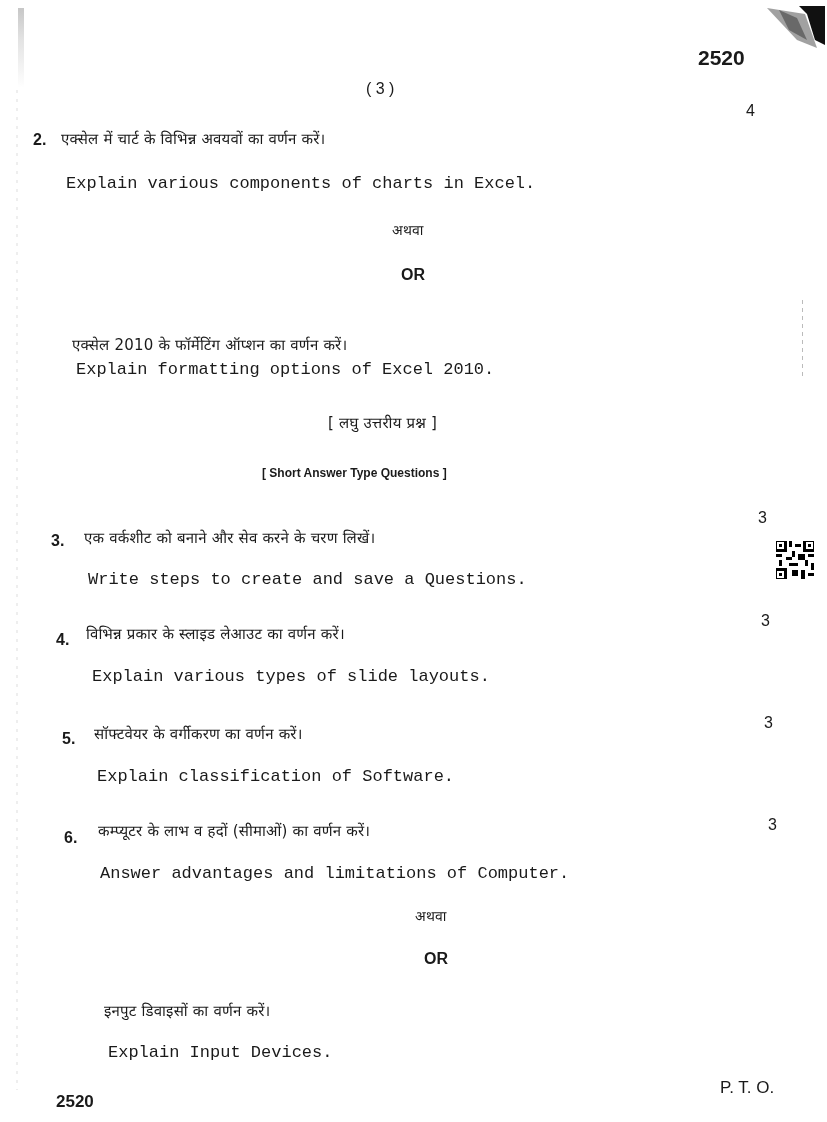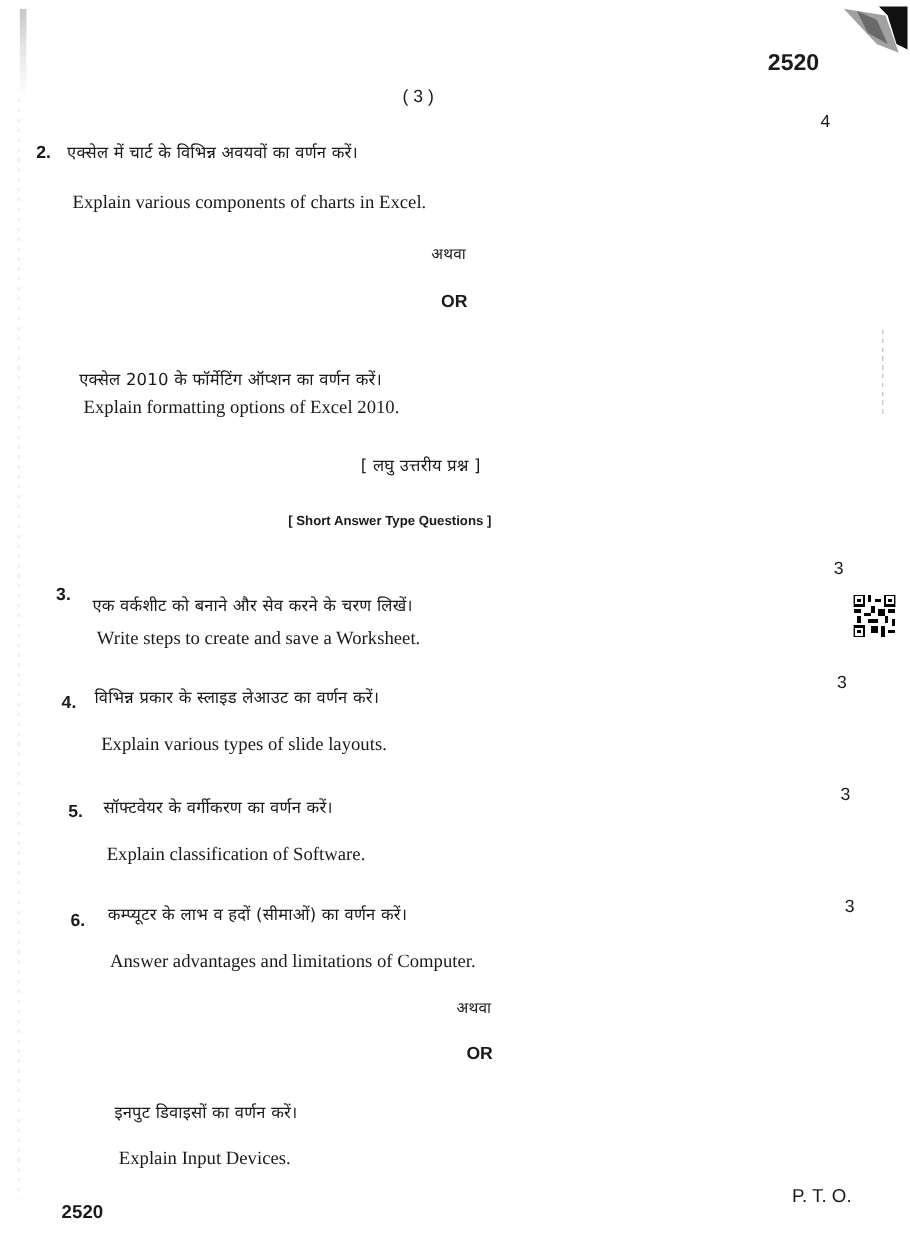--- a/index.html
+++ b/index.html
@@ -3,21 +3,21 @@
 <meta charset="utf-8">
 <style>
   html, body { margin: 0; padding: 0; }
   body {
     width: 827px; height: 1122px; position: relative; overflow: hidden;
     background: #ffffff; color: #1a1a1a;
     font-family: "Liberation Serif", "DejaVu Serif", serif;
   }
   .abs { position: absolute; white-space: nowrap; }
   .hi { font-family: "DejaVu Sans", sans-serif; font-size: 15px; letter-spacing: 0.2px; text-align: right; }
-  .en { font-family: Liberation Serif, serif; font-size: 17px; }
+  .en { font-family: Liberation Mono, monospace; font-size: 17px; }
   .sans-b { font-family: "Liberation Sans", sans-serif; font-weight: bold; }
   .qnum { font-family: "Liberation Sans", sans-serif; font-weight: bold; font-size: 16px; }
   .marks { font-family: "Liberation Sans", sans-serif; font-size: 16px; }
   .scan-left {
     position: absolute; left: 18px; top: 8px; width: 6px; height: 80px;
     background: linear-gradient(180deg, #999 0%, #ccc 40%, rgba(255,255,255,0) 100%);
     opacity: 0.55;
   }
   .scan-left2 {
     position: absolute; left: 16px; top: 90px; width: 2px; height: 1000px;
@@ -57,22 +57,22 @@
 <div class="abs hi" style="left:392px; top:220px; font-size:14px;">अथवा</div>
 <div class="abs sans-b" style="left:401px; top:266px; font-size:16px;">OR</div>
 <div class="abs hi" style="left:72px; top:314px;margin-top:20px;">एक्सेल 2010 के फॉर्मेटिंग ऑप्शन का वर्णन करें।</div>
 <div class="abs en" style="left:76px; top:360px;">Explain formatting options of Excel 2010.</div>
 
 <div class="abs hi" style="left:328px; top:412px; font-size:15px;">[ लघु उत्तरीय प्रश्न ]</div>
 <div class="abs" style="left:262px; top:466px; font-family:'Liberation Sans',sans-serif; font-size:12px; font-weight:bold;">[ Short Answer Type Questions ]</div>
 
 <div class="abs marks" style="left:758px; top:509px;">3</div>
 <div class="abs qnum" style="left:51px; top:532px;">3.</div>
-<div class="abs hi" style="left:84px; top:527px;margin-top:12px;">एक वर्कशीट को बनाने और सेव करने के चरण लिखें।</div>
-<div class="abs en" style="left:88px; top:570px;">Write steps to create and save a Worksheet.</div>
+<div class="abs hi" style="left:84px; top:527px;">एक वर्कशीट को बनाने और सेव करने के चरण लिखें।</div>
+<div class="abs en" style="left:88px; top:570px;">Write steps to create and save a Questions.</div>
 <svg class="qr" viewBox="0 0 12 12" shape-rendering="crispEdges">
   <rect x="0" y="0" width="3" height="3" fill="none" stroke="#000" stroke-width="0.8"></rect>
   <rect x="1" y="1" width="1" height="1" fill="#000"></rect>
   <rect x="9" y="0" width="3" height="3" fill="none" stroke="#000" stroke-width="0.8"></rect>
   <rect x="10" y="1" width="1" height="1" fill="#000"></rect>
   <rect x="0" y="9" width="3" height="3" fill="none" stroke="#000" stroke-width="0.8"></rect>
   <rect x="1" y="10" width="1" height="1" fill="#000"></rect>
   <rect x="4" y="0" width="1" height="2" fill="#000"></rect>
   <rect x="6" y="1" width="2" height="1" fill="#000"></rect>
   <rect x="5" y="3" width="1" height="2" fill="#000"></rect>

